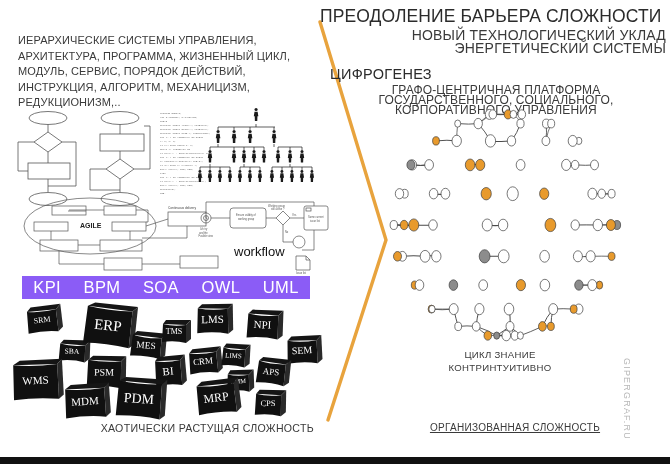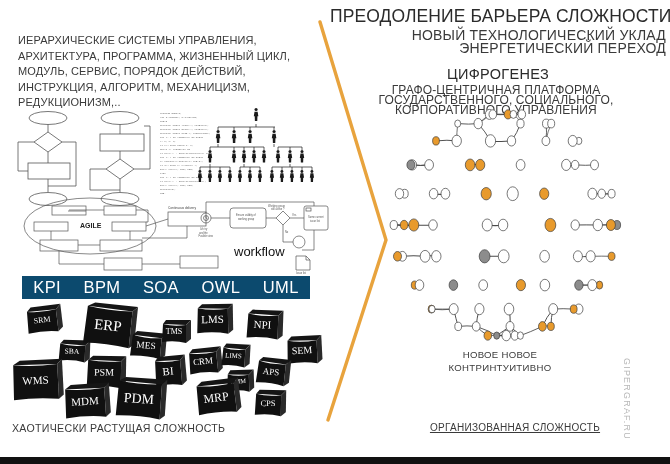--- a/index.html
+++ b/index.html
@@ -10,34 +10,34 @@
   
   .bottom-bar{position:absolute;left:0;bottom:0;width:670px;height:7px;background:#111;}
 
   
   .divider{position:absolute;left:300px;top:0;width:110px;height:440px;pointer-events:none;}
 
   
   .left-head{position:absolute;left:18px;top:33px;width:300px;
              font-size:11px;line-height:15.6px;letter-spacing:.1px;color:#3a3a3a;}
 
-  .chaos-caption{position:absolute;left:12px;top:422px;width:290px;text-align:left;
+  .chaos-caption{position:absolute;left:24px;top:422px;width:290px;text-align:right;
                  font-size:10.6px;letter-spacing:.3px;color:#3a3a3a;}
 
   
-  .band{position:absolute;left:22px;top:276px;width:288px;height:23px;background:#0c4a6e;
+  .band{position:absolute;left:22px;top:276px;width:288px;height:23px;background:#8b5cf6;
         display:flex;align-items:center;justify-content:space-around;}
   .band span{color:#fff;font-size:16.5px;letter-spacing:.4px;}
 
   
-  .title{position:absolute;left:330px;top:6px;width:336px;text-align:center;
+  .title{position:absolute;left:320px;top:6px;width:336px;text-align:center;
          font-size:17.5px;color:#2b2b2b;letter-spacing:.1px;white-space:nowrap;}
   .sub1{position:absolute;left:330px;top:29px;width:336px;text-align:right;
         font-size:14px;line-height:13px;color:#3a3a3a;letter-spacing:.2px;}
-  .cifro{position:absolute;left:330px;top:66px;width:336px;text-align:center;
+  .cifro{position:absolute;left:330px;top:66px;width:336px;text-align:left;
          font-size:14.5px;color:#2b2b2b;letter-spacing:.3px;}
   .sub2{position:absolute;left:322px;top:85px;width:348px;text-align:center;
         font-size:12px;line-height:10px;color:#3a3a3a;letter-spacing:.15px;}
   .knowledge{position:absolute;left:400px;top:348px;width:200px;text-align:center;
              font-size:9.6px;line-height:13px;color:#3a3a3a;letter-spacing:.3px;}
   .org-caption{position:absolute;left:400px;top:422px;width:230px;text-align:center;
                font-size:10px;letter-spacing:.3px;color:#3a3a3a;text-decoration:underline;}
 
   .watermark{position:absolute;left:632px;top:358px;width:14px;height:100px;
              font-size:9px;color:#b9b9b9;letter-spacing:1.2px;
@@ -417,21 +417,21 @@
 
   <div class="divider">
     <svg width="110" height="440" viewBox="0 0 110 440">
       <path d="M20 22 L86 240 L28 420" fill="none" stroke="#E8A33D" stroke-width="3.4" stroke-linecap="round" stroke-linejoin="miter"></path>
     </svg>
   </div>
 
   <div class="title">ПРЕОДОЛЕНИЕ БАРЬЕРА СЛОЖНОСТИ</div>
   <div class="sub1">
     <div>НОВЫЙ ТЕХНОЛОГИЧЕСКИЙ УКЛАД</div>
-    <div>ЭНЕРГЕТИЧЕСКИЙ ПЕРЕХОД</div>
+    <div>ЭНЕРГЕТИЧЕСКИЙ СИСТЕМЫ</div>
   </div>
   <div class="cifro">ЦИФРОГЕНЕЗ</div>
   <div class="sub2">
     <div>ГРАФО-ЦЕНТРИЧНАЯ ПЛАТФОРМА</div>
     <div>ГОСУДАРСТВЕННОГО, СОЦИАЛЬНОГО, КОРПОРАТИВНОГО УПРАВЛЕНИЯ</div>
   </div>
 
   <div class="sphere-art">
     <svg width="240" height="240" viewBox="0 0 240 240" id="sphere-svg">
         <g>
@@ -592,21 +592,21 @@
           <ellipse cx="111.7" cy="230.6" rx="3.0" ry="3.6" fill="#8C8C8C" stroke="#3d3d3d" stroke-width="0.7"></ellipse>
           <ellipse cx="129.8" cy="230.6" rx="3.7" ry="4.6" fill="#ffffff" stroke="#3d3d3d" stroke-width="0.7"></ellipse>
           <ellipse cx="135.4" cy="230.6" rx="3.0" ry="3.7" fill="#ffffff" stroke="#3d3d3d" stroke-width="0.7"></ellipse>
           <ellipse cx="121.3" cy="230.6" rx="4.3" ry="5.2" fill="#ffffff" stroke="#3d3d3d" stroke-width="0.7"></ellipse>
           <ellipse cx="102.8" cy="230.6" rx="3.8" ry="4.6" fill="#E89A2C" stroke="#3d3d3d" stroke-width="0.7"></ellipse>
         </g>
       </svg>
   </div>
 
   <div class="knowledge">
-    <div>НОВОЕ НОВОЕ</div>
+    <div>ЦИКЛ ЗНАНИЕ</div>
     <div>КОНТРИНТУИТИВНО</div>
   </div>
   <div class="org-caption">ОРГАНИЗОВАННАЯ СЛОЖНОСТЬ</div>
 
   <div class="watermark">
     <span class="watermark-inner">GIPERGRAF.RU</span>
   </div>
 
   <div class="bottom-bar"></div>
 </div>

